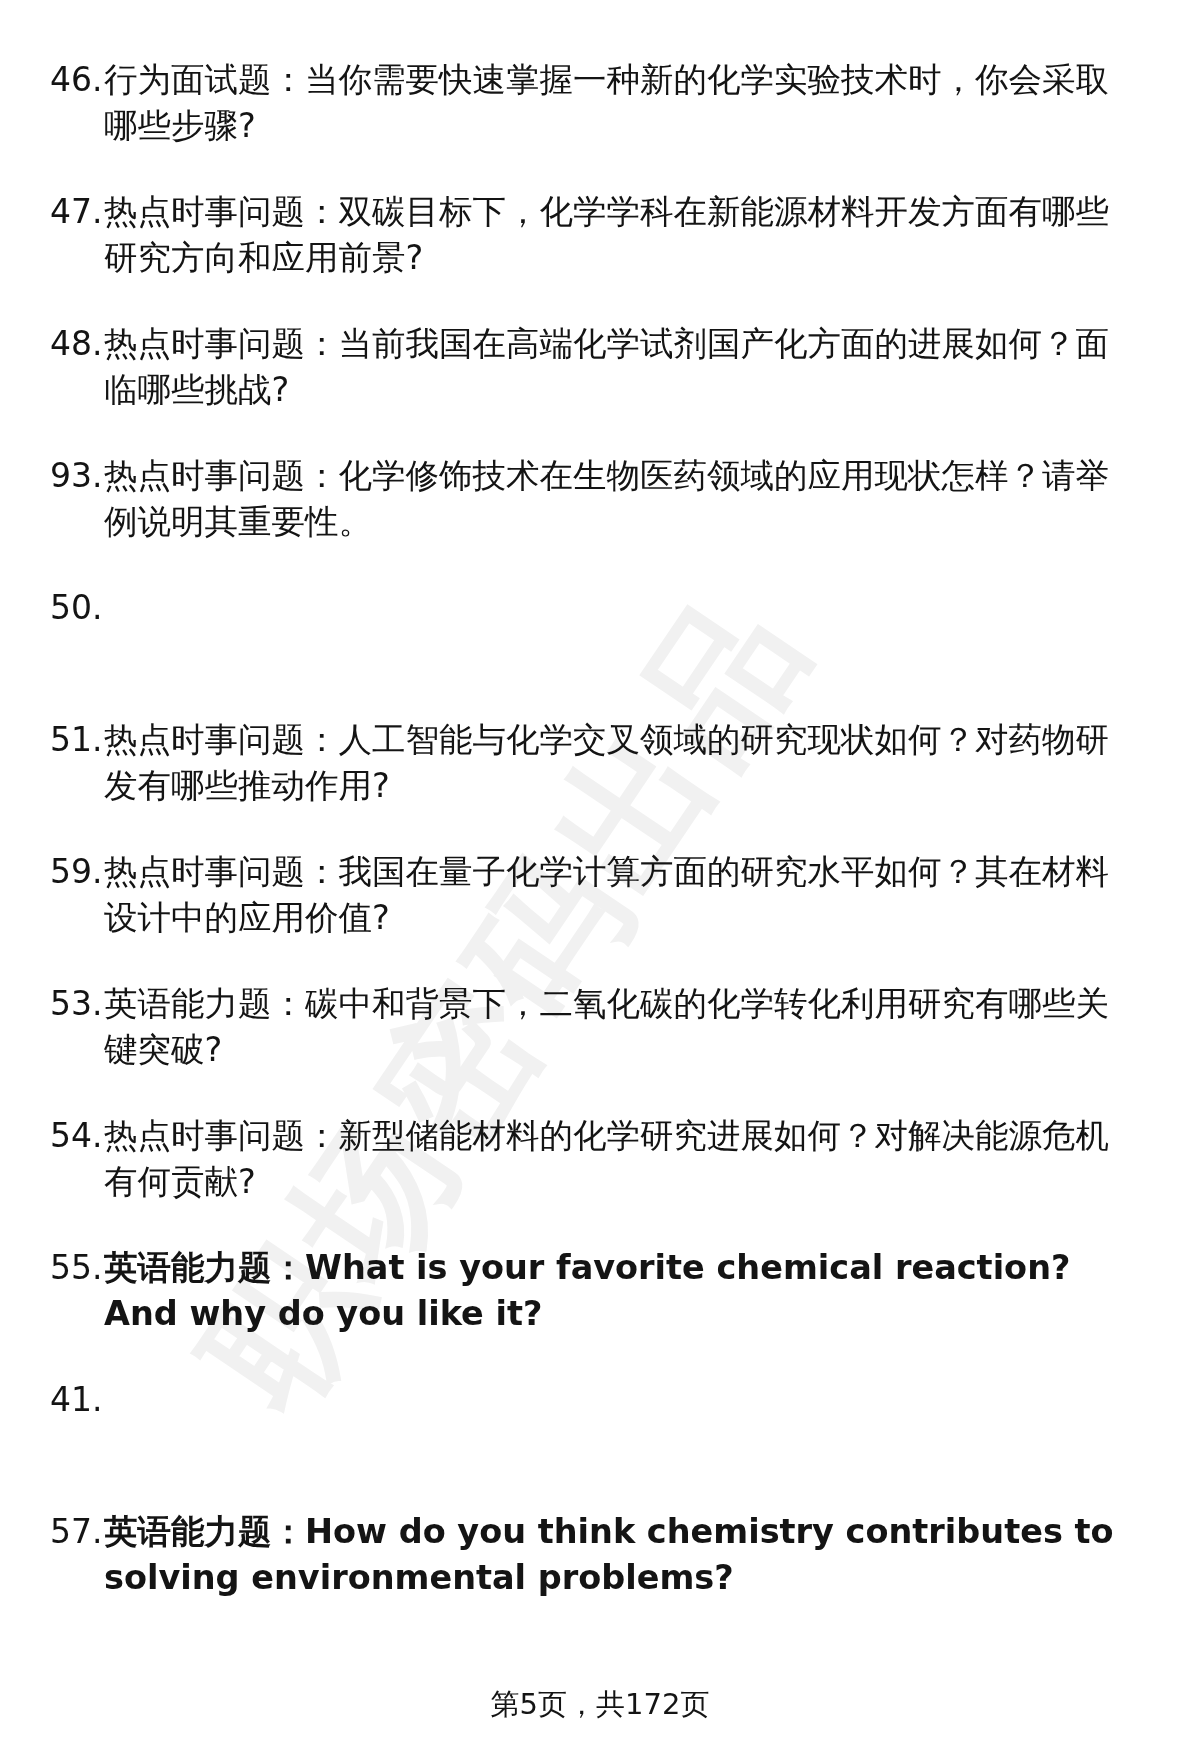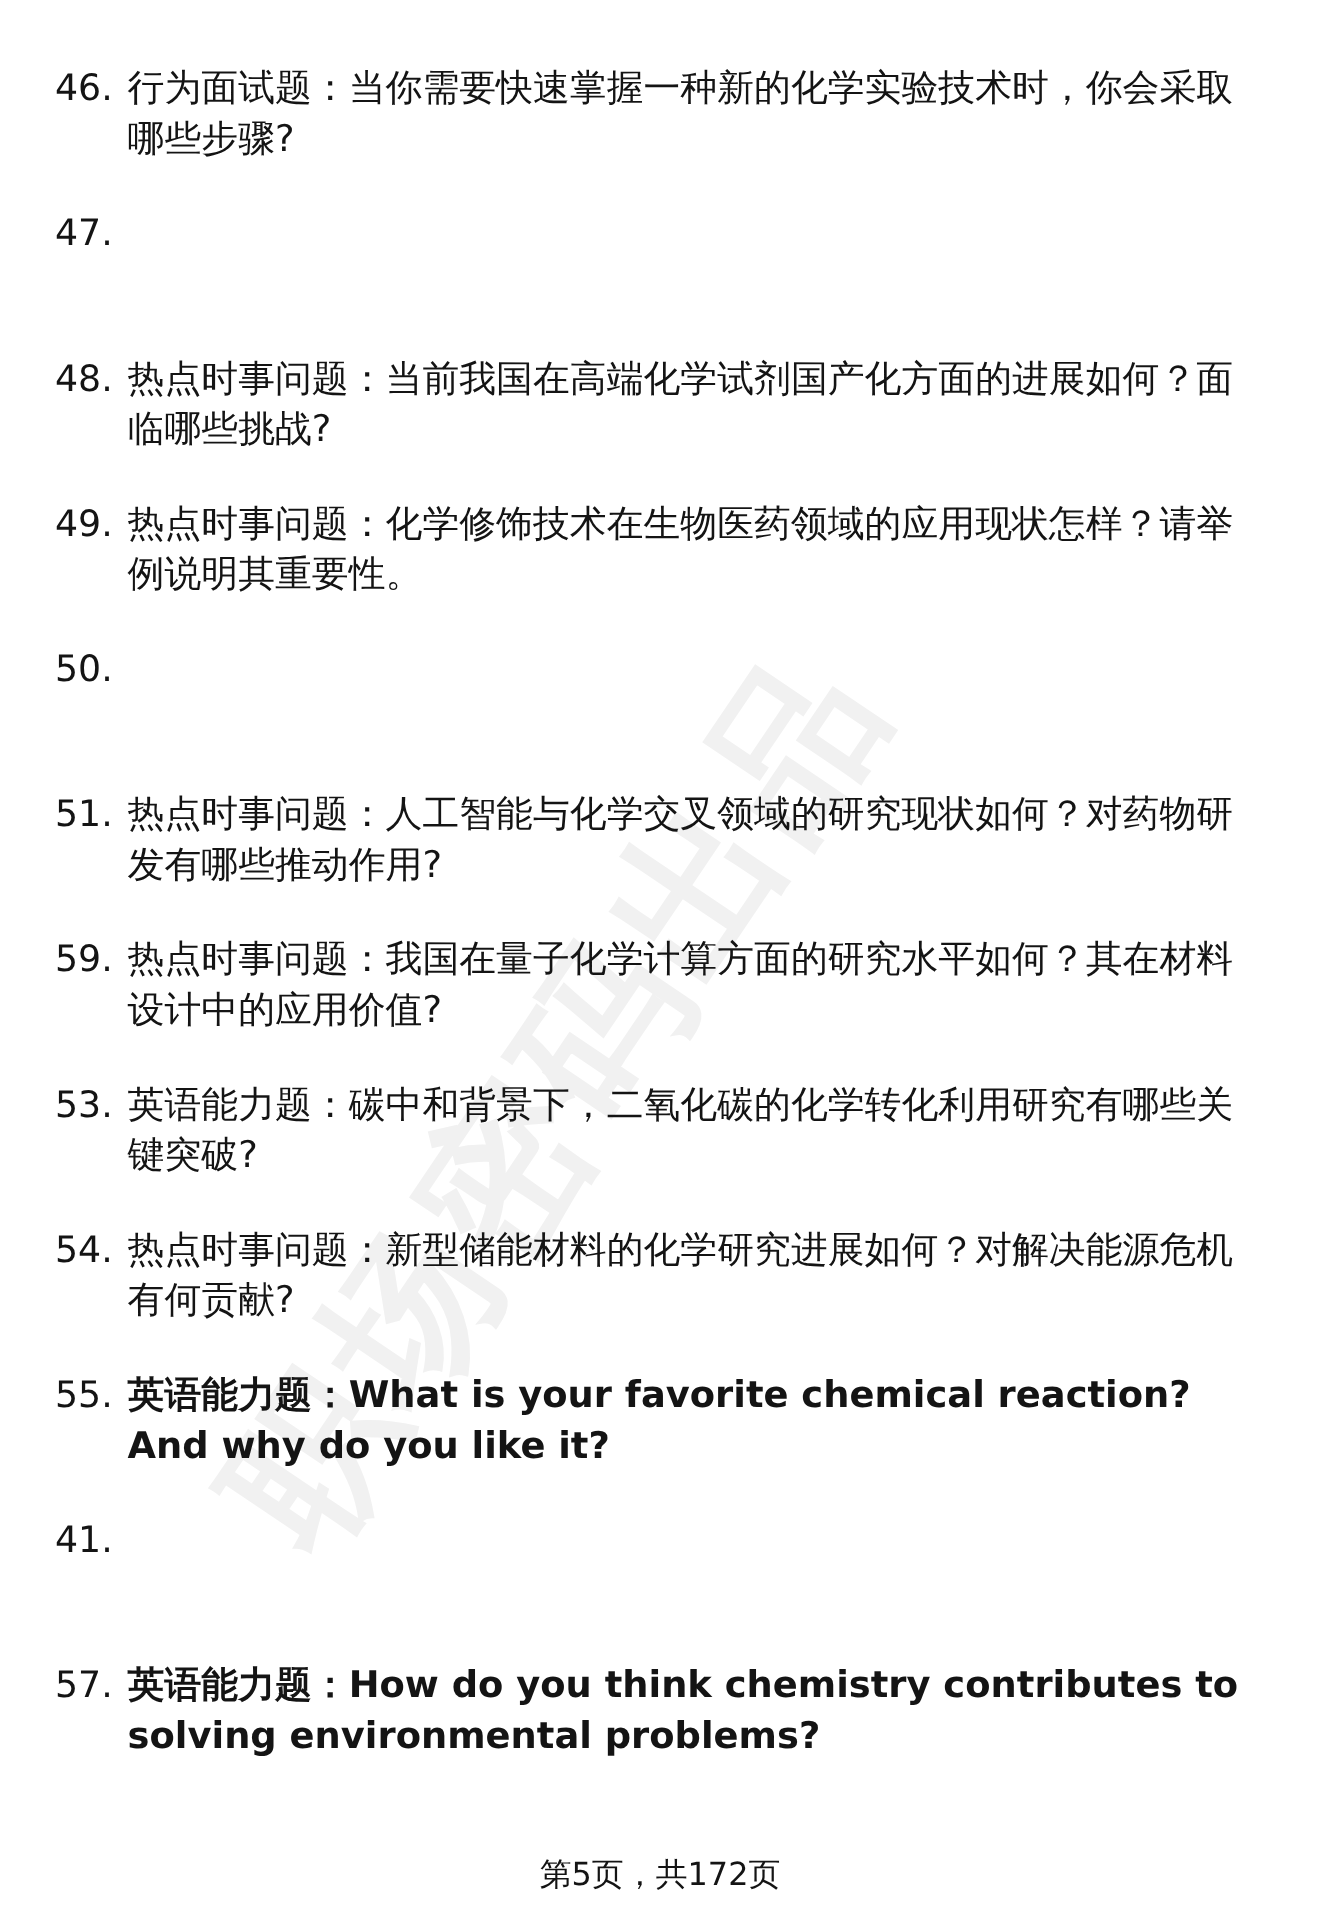--- a/index.html
+++ b/index.html
@@ -48,21 +48,21 @@
     position: absolute;
     left: 50px;
     top: 0;
     width: 65px;
     font-size: 33px;
     line-height: 46px;
     letter-spacing: 0px;
   }
   .qa-text {
     position: absolute;
-    left: 116px;
+    left: 104px;
     top: 0;
     width: 1030px;
     font-size: 33.5px;
     line-height: 46px;
     word-break: break-all;
     overflow-wrap: anywhere;
   }
   .qa-text.en {
     word-break: normal;
     overflow-wrap: normal;
@@ -84,27 +84,28 @@
 
 <div class="watermark">职场密码出品</div>
 
 <div class="qa-list">
   <div class="qa-item">
     <span class="qa-num">46.</span>
     <span class="qa-text">行为面试题：当你需要快速掌握一种新的化学实验技术时，你会采取哪些步骤?</span>
   </div>
   <div class="qa-item">
     <span class="qa-num">47.</span>
+    <span class="qa-text">热点时事问题：双碳目标下，化学学科在新能源材料开发方面有哪些研究方向和应用前景?</span>
   </div>
   <div class="qa-item">
     <span class="qa-num">48.</span>
     <span class="qa-text">热点时事问题：当前我国在高端化学试剂国产化方面的进展如何？面临哪些挑战?</span>
   </div>
   <div class="qa-item">
-    <span class="qa-num">49.</span>
+    <span class="qa-num">93.</span>
     <span class="qa-text">热点时事问题：化学修饰技术在生物医药领域的应用现状怎样？请举例说明其重要性。</span>
   </div>
   <div class="qa-item">
     <span class="qa-num">50.</span>
   </div>
   <div class="qa-item">
     <span class="qa-num">51.</span>
     <span class="qa-text">热点时事问题：人工智能与化学交叉领域的研究现状如何？对药物研发有哪些推动作用?</span>
   </div>
   <div class="qa-item">

